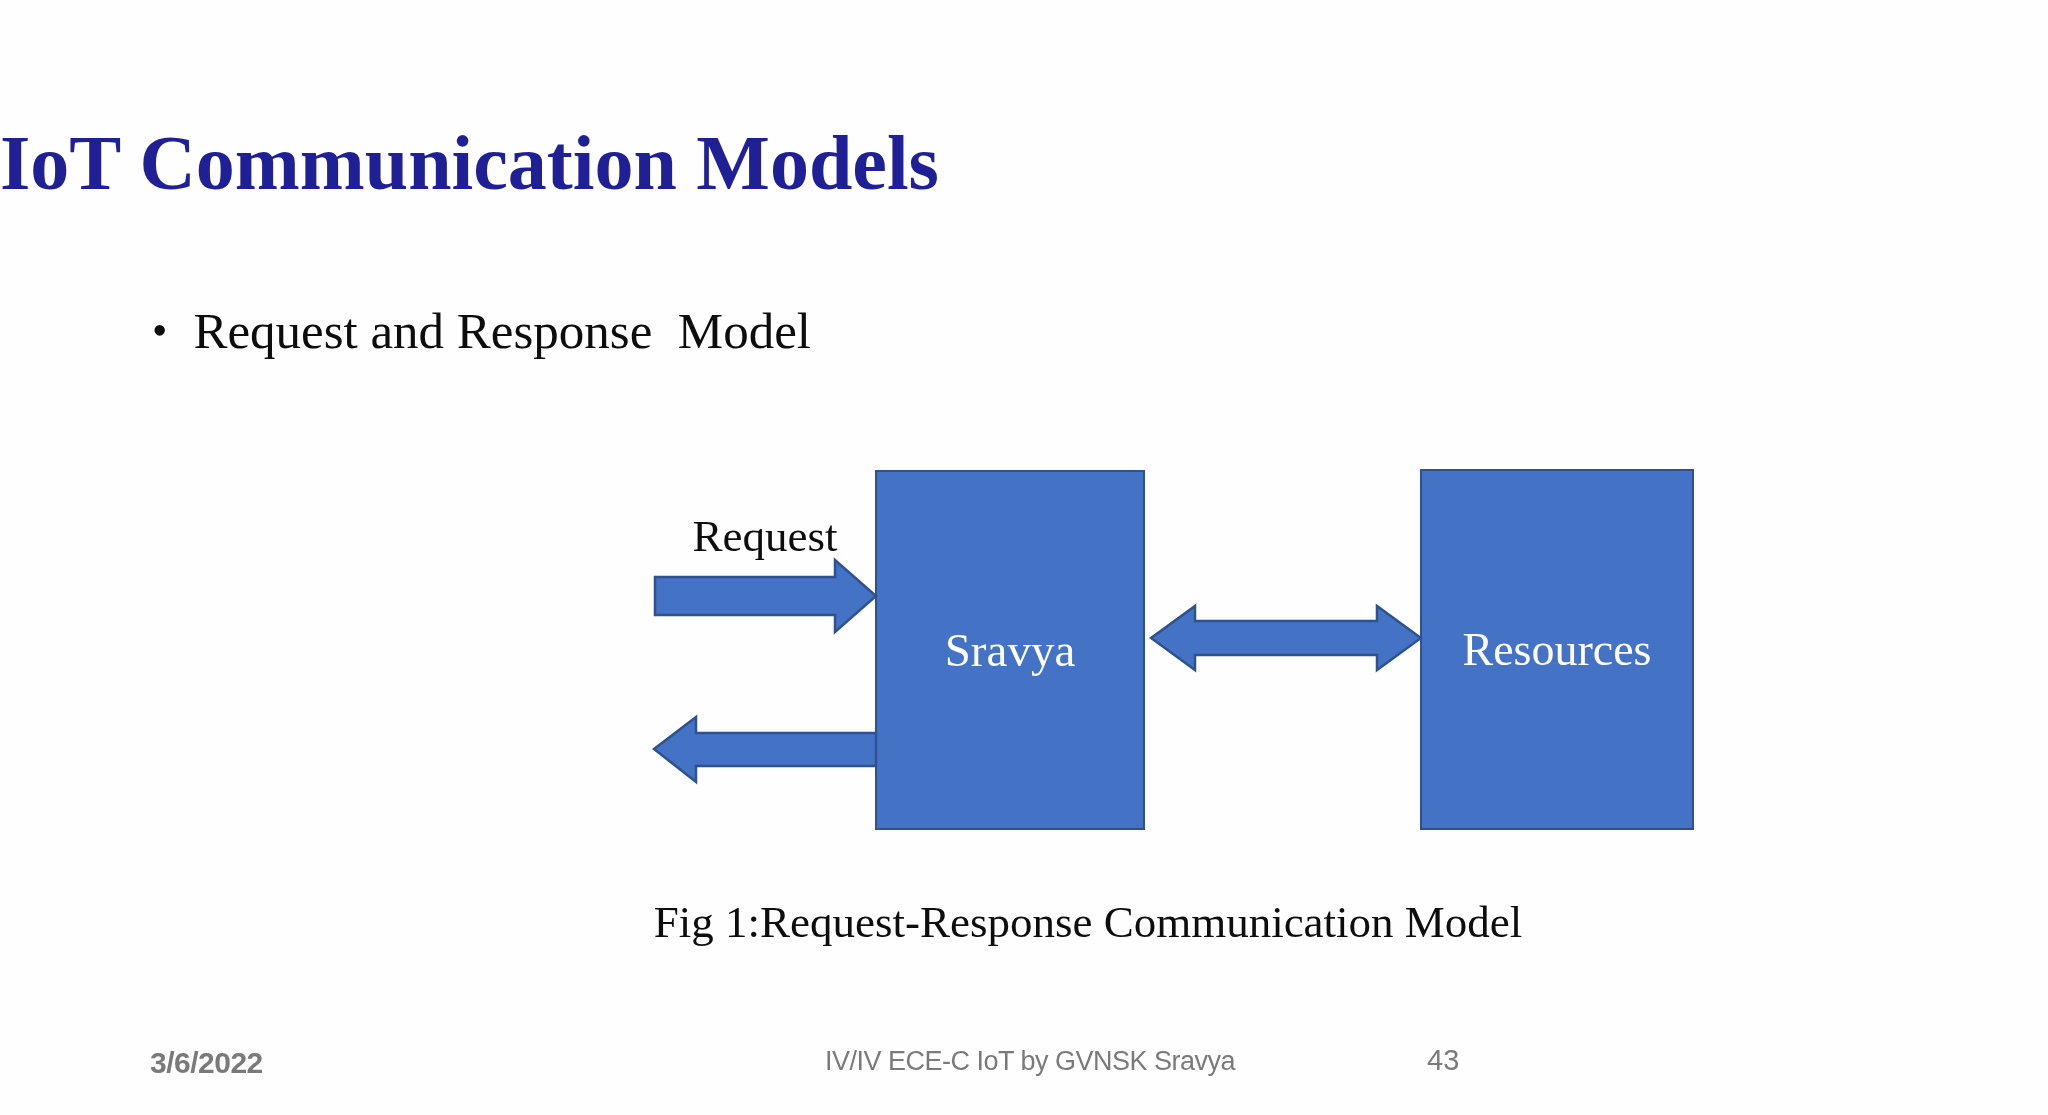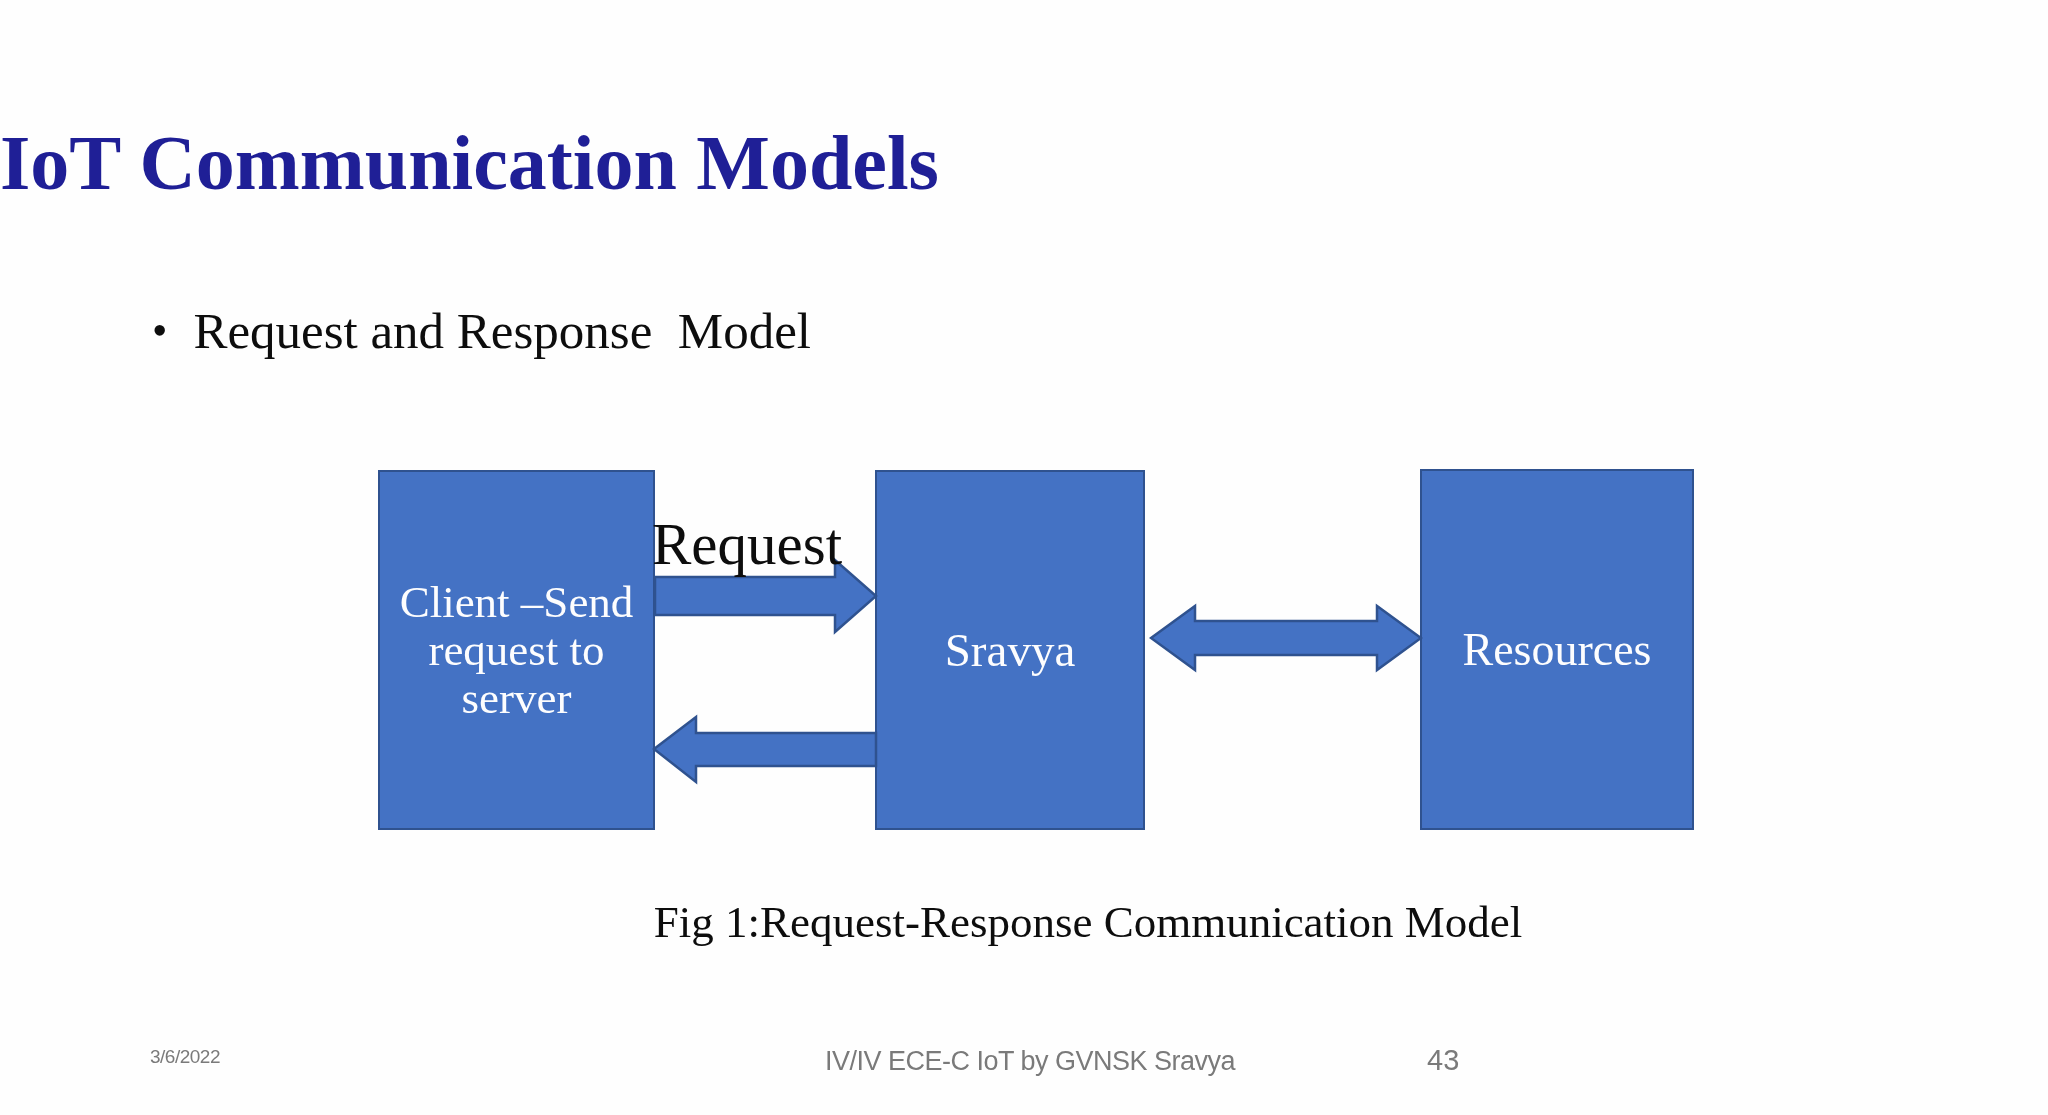--- a/index.html
+++ b/index.html
@@ -76,22 +76,22 @@
     stroke-width: 2.5;
     stroke-linejoin: miter;
   }
   .arrow-request  { left: 653px;  top: 557px; }
   .arrow-response { left: 652px;  top: 710px; }
   .arrow-duplex   { left: 1149px; top: 600px; }
 
   .arrow-label {
     position: absolute;
     width: 226px;
-    text-align: left;
-    font-size: 59px;
+    text-align: center;
+    font-size: 45px;
     color: var(--body-text);
     font-family: "Liberation Serif", serif;
     white-space: nowrap;
   }
   .label-request  { left: 652px; top: 510px; }
   .label-response { left: 652px; top: 674px; }
 
   .caption {
     position: absolute;
     left: 1088px; top: 896px;
@@ -105,22 +105,23 @@
   .footer {
     position: absolute;
     left: 0; top: 0; width: 2048px; height: 1115px;
     font-family: "Liberation Sans", sans-serif;
     color: var(--footer-text);
     pointer-events: none;
   }
   .footer-date {
     position: absolute;
     left: 150px; top: 1046px;
-    font-size: 19px;
+    font-size: 30px;
     letter-spacing: -0.5px;
+    font-weight: bold;
   }
   .footer-credit {
     position: absolute;
     left: 0; top: 1046px;
     width: 2048px;
     text-align: center;
     font-size: 27px;
     letter-spacing: -0.5px;
     padding-left: 12px;
   }
@@ -137,23 +138,20 @@
 
   <h1 class="title">IoT Communication Models</h1>
 
   <div class="bullet-line">
     <span class="bullet-marker">•</span>
     <span class="bullet-text">Request and Response  Model</span>
   </div>
 
   <div class="diagram">
 
-    <div class="box box-client">
-      <span>Client –Send request to server</span>
-    </div>
 
     <div class="box box-server">
       <span>Sravya</span>
     </div>
 
     <div class="box box-resources">
       <span>Resources</span>
     </div>
 
     <svg class="arrow-svg arrow-request" width="226" height="78" viewBox="0 0 226 78">

